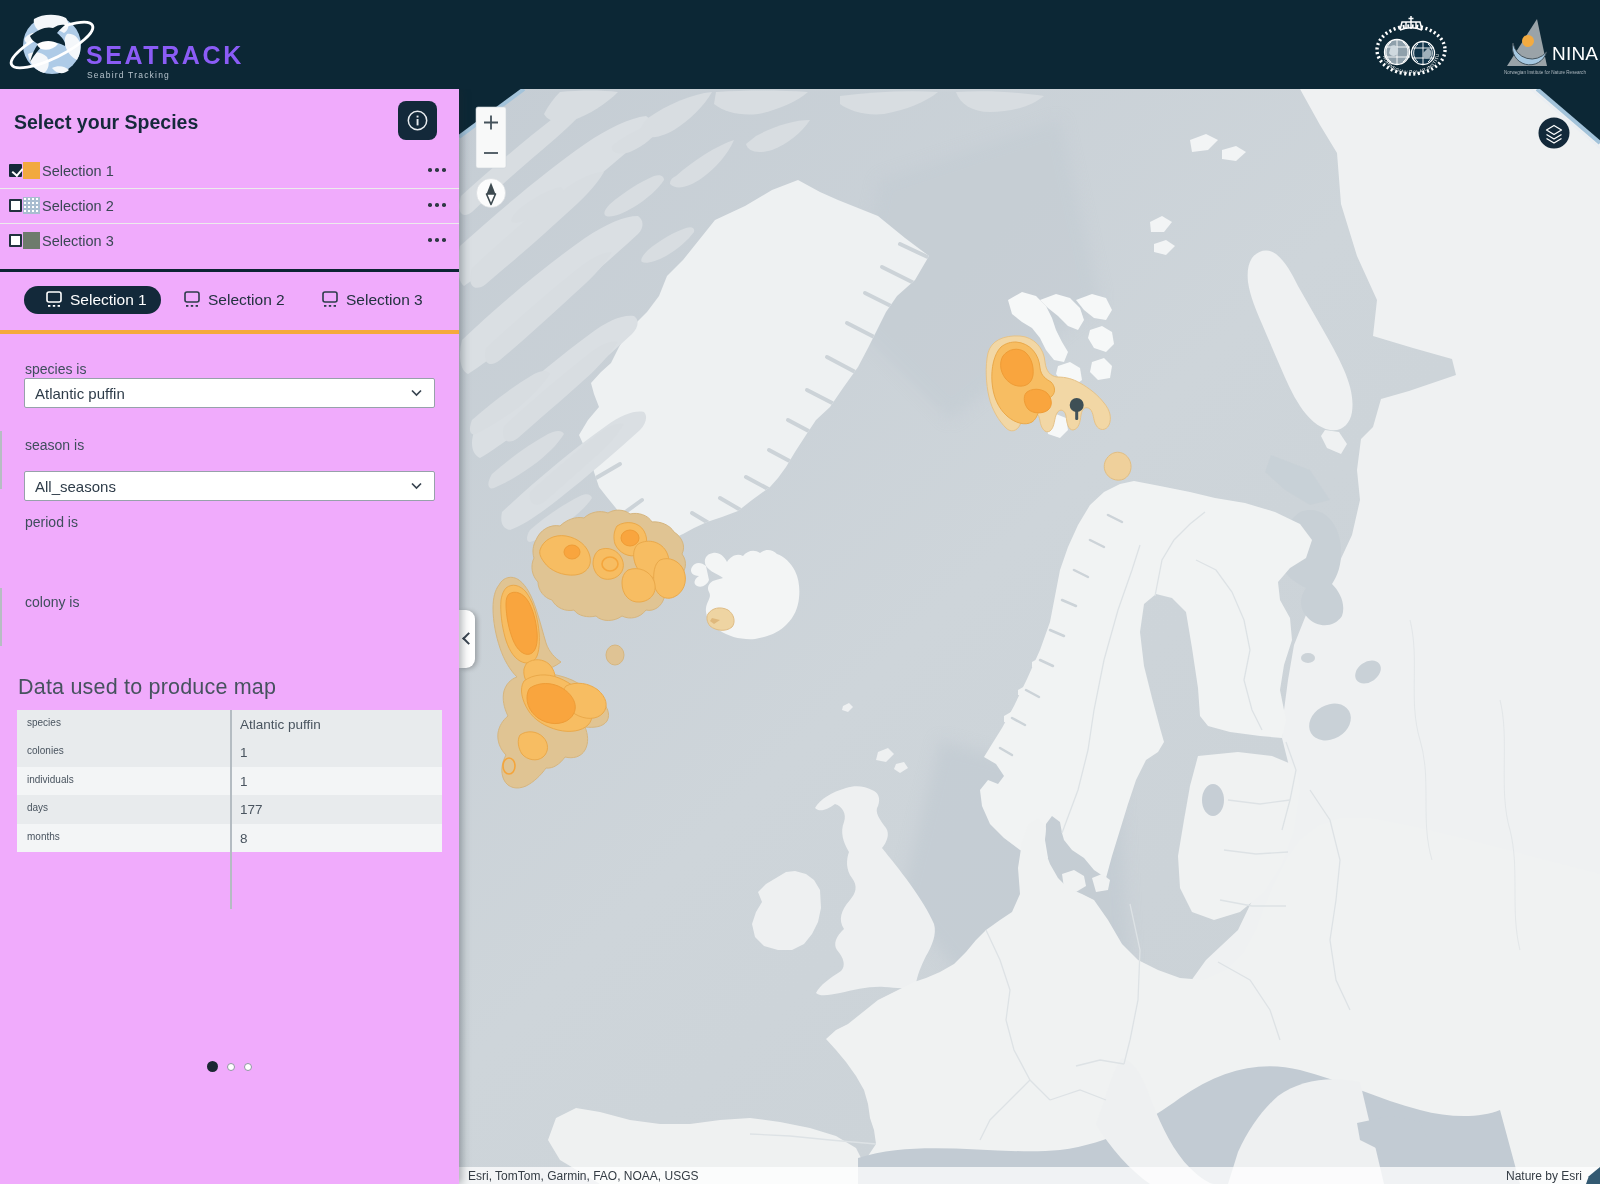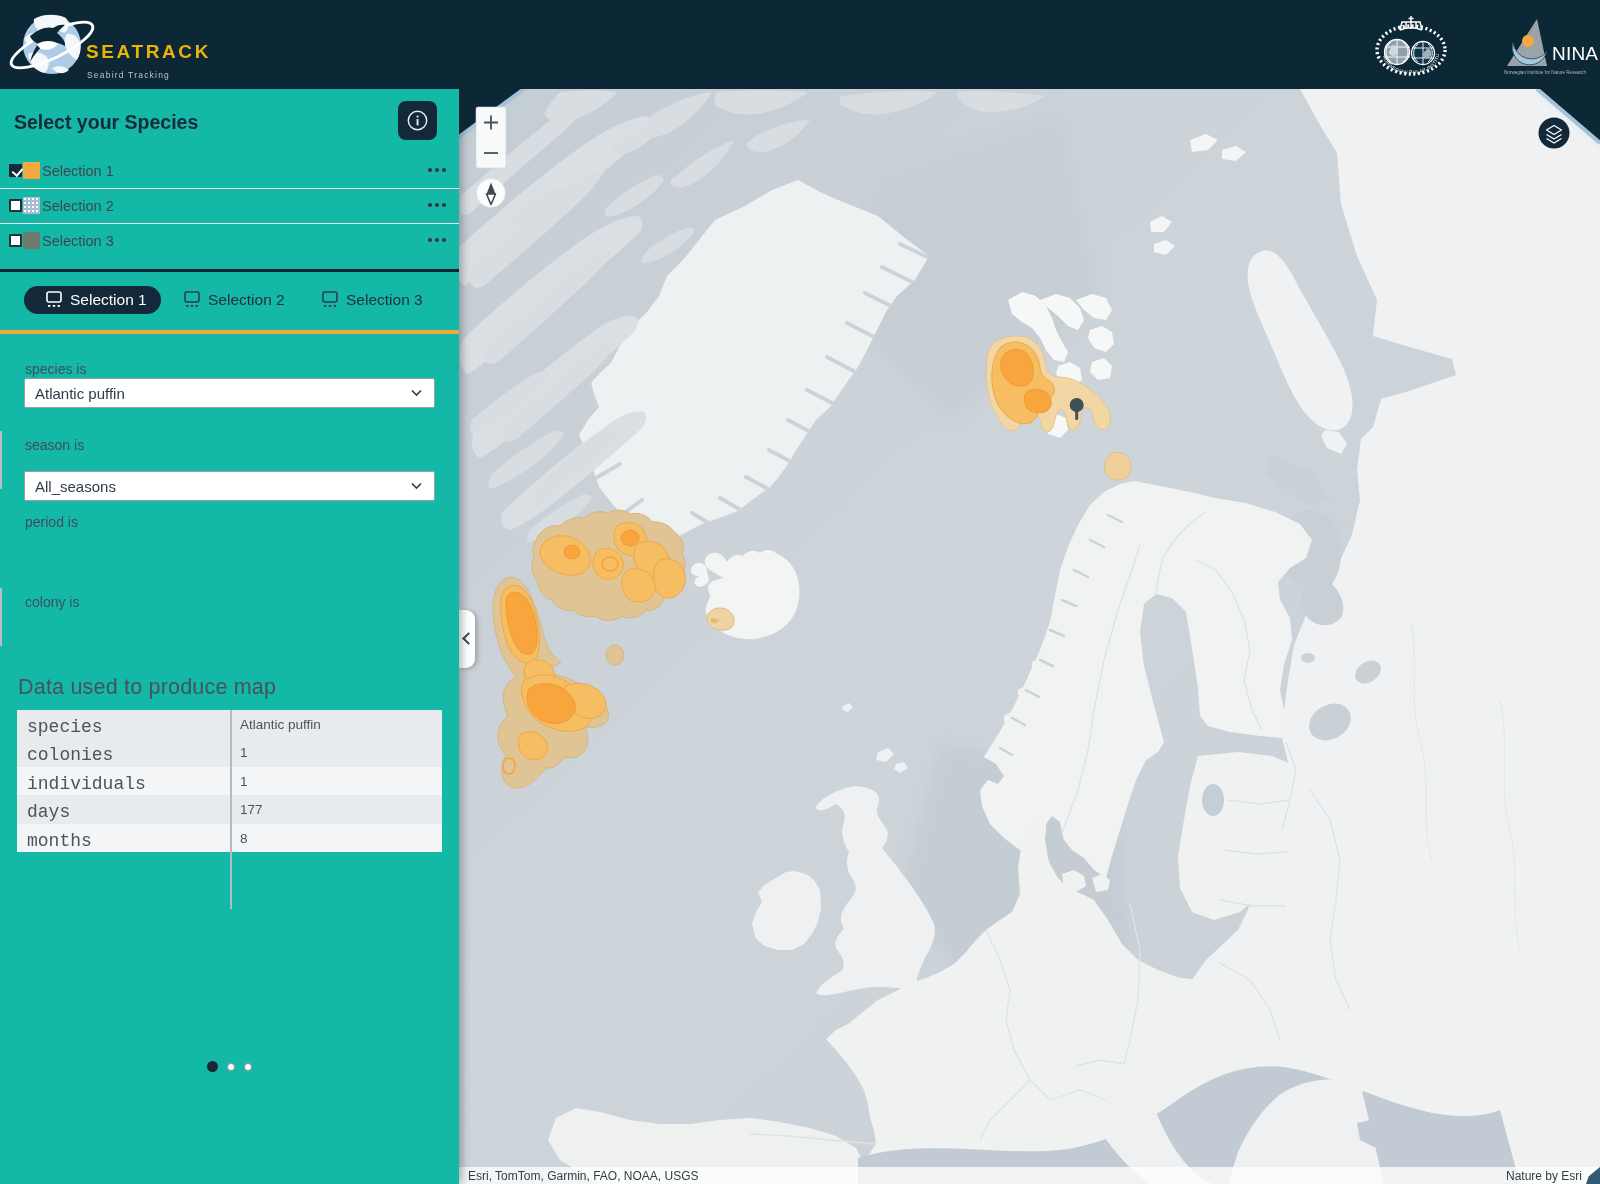--- a/index.html
+++ b/index.html
@@ -1,23 +1,23 @@
 <!DOCTYPE html>
 <html><head>
 <meta charset="utf-8">
 <style>
   * { margin:0; padding:0; box-sizing:border-box; }
   html,body { width:1600px; height:1184px; overflow:hidden; font-family:"Liberation Sans", sans-serif; }
   #stage { position:relative; width:1600px; height:1184px; background:#ccd3d8; }
   
   #header { position:absolute; left:0; top:0; width:1600px; height:89px; background:#0c2735; z-index:30; }
-  #brandtext { position:absolute; left:86px; top:41px; color:#eab308; font-size:19px; font-weight:700; letter-spacing:2.6px; }
+  #brandtext { position:absolute; left:86px; top:41px; color:#8b5cf6; font-size:25px; font-weight:700; letter-spacing:2.6px; }
   #brandsub { position:absolute; left:87px; top:70px; color:#b7c4cd; font-size:8.5px; letter-spacing:1.2px; }
   
-  #sidebar { position:absolute; left:0; top:89px; width:459px; height:1095px; background:#14b8a6; z-index:20; box-shadow:3px 0 8px rgba(30,40,50,.35); }
+  #sidebar { position:absolute; left:0; top:89px; width:459px; height:1095px; background:#f0abfc; z-index:20; box-shadow:3px 0 8px rgba(30,40,50,.35); }
   #sb-title { position:absolute; left:14px; top:22px; font-size:19.5px; font-weight:700; color:#152a3b; letter-spacing:0;}
   #info-btn { position:absolute; left:398px; top:12px; width:39px; height:39px; background:#13293a; border-radius:8px; }
   .selrow { position:absolute; left:0; width:459px; height:35px; }
   .selrow .cb { position:absolute; left:9px; top:10px; width:13px; height:13px; border:2px solid #22323f; border-radius:1px; background:#fff; }
   .selrow .cb.checked { background:#16293a; border-color:#16293a; }
   .selrow .cb.checked:after { content:""; position:absolute; left:3px; top:0px; width:5px; height:8px; border:solid #fff; border-width:0 2px 2px 0; transform:rotate(40deg); }
   .selrow .swatch { position:absolute; left:23px; top:8px; width:17px; height:17px; }
   .selrow .lab { position:absolute; left:42px; top:9px; font-size:14.5px; color:#3a4754; }
   .selrow .dots { position:absolute; right:11px; top:13px; width:34px; height:6px; }
   .dots i { position:absolute; top:1px; width:3.5px; height:3.5px; border-radius:50%; background:#2e3944; }
@@ -36,21 +36,21 @@
   
   .flabel { position:absolute; left:25px; font-size:14px; color:#3f4e5c; }
   .fselect { position:absolute; left:24px; width:411px; height:30px; border:1px solid #97a1aa; border-radius:2px; background:#fff; }
   .fselect .val { position:absolute; left:10px; top:6px; font-size:15px; color:#2e3c49; }
   .fselect svg { position:absolute; right:12px; top:10px; }
   #data-h { position:absolute; left:18px; top:586px; font-size:21.5px; color:#46525e; letter-spacing:.2px; }
   
   #dtable { position:absolute; left:17px; top:621px; width:425px; }
   .trow { position:relative; width:425px; height:28.4px; }
   .trow.odd { background:#e8ebed; } .trow.even { background:#f3f5f6; }
-  .trow .k { position:absolute; left:10px; top:7px; font-size:18px; color:#49545f;font-family:Liberation Mono, monospace; }
+  .trow .k { position:absolute; left:10px; top:7px; font-size:10px; color:#49545f; }
   .trow .v { position:absolute; left:223px; top:7px; font-size:13.5px; color:#49545f; }
   #tdivider { position:absolute; left:230px; top:621px; width:2px; height:199px; background:#b4bcc2; z-index:2;}
   
   .pdot { position:absolute; border-radius:50%; }
   
   .ledge { position:absolute; left:0; width:2px; background:#b6bdc3; z-index:25; }
   
   #map { position:absolute; left:459px; top:89px; width:1141px; height:1095px; }
   #attrib { position:absolute; left:0px; bottom:0px; width:1141px; height:17px; background:rgba(255,255,255,.75); z-index:12; }
   #attrib .l { position:absolute; left:9px; top:2px; font-size:12px; color:#343c44; }

